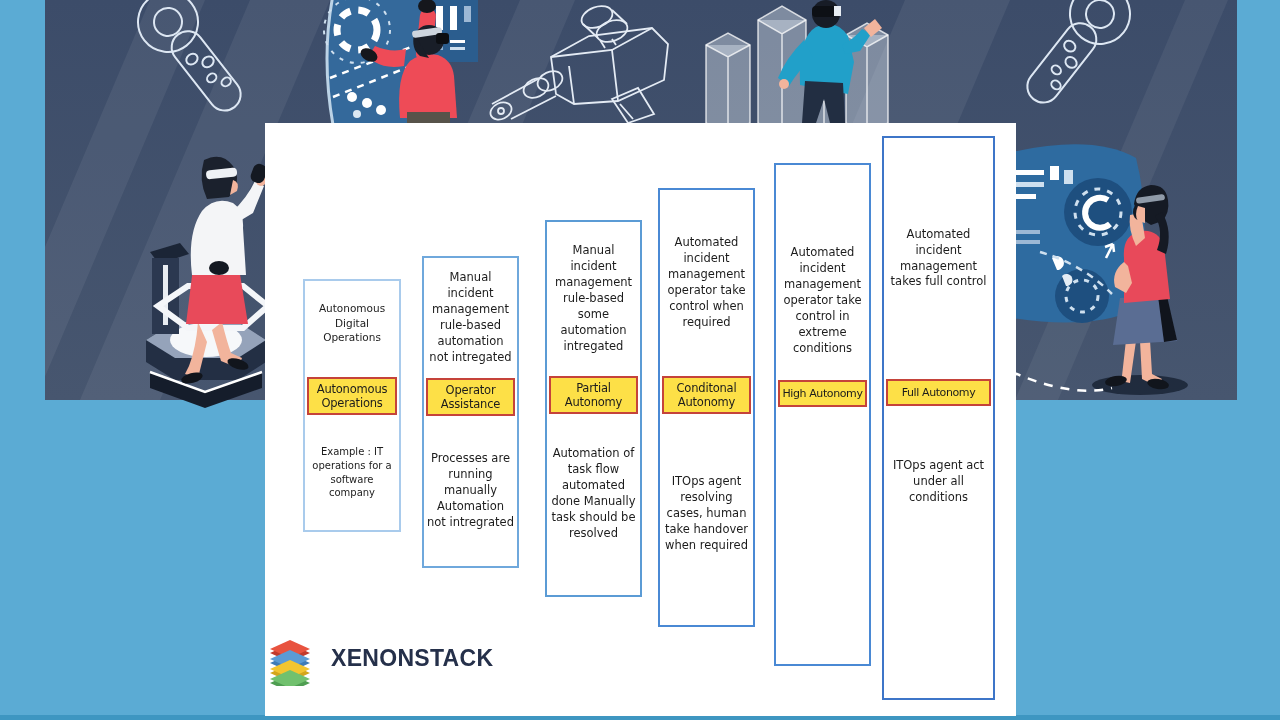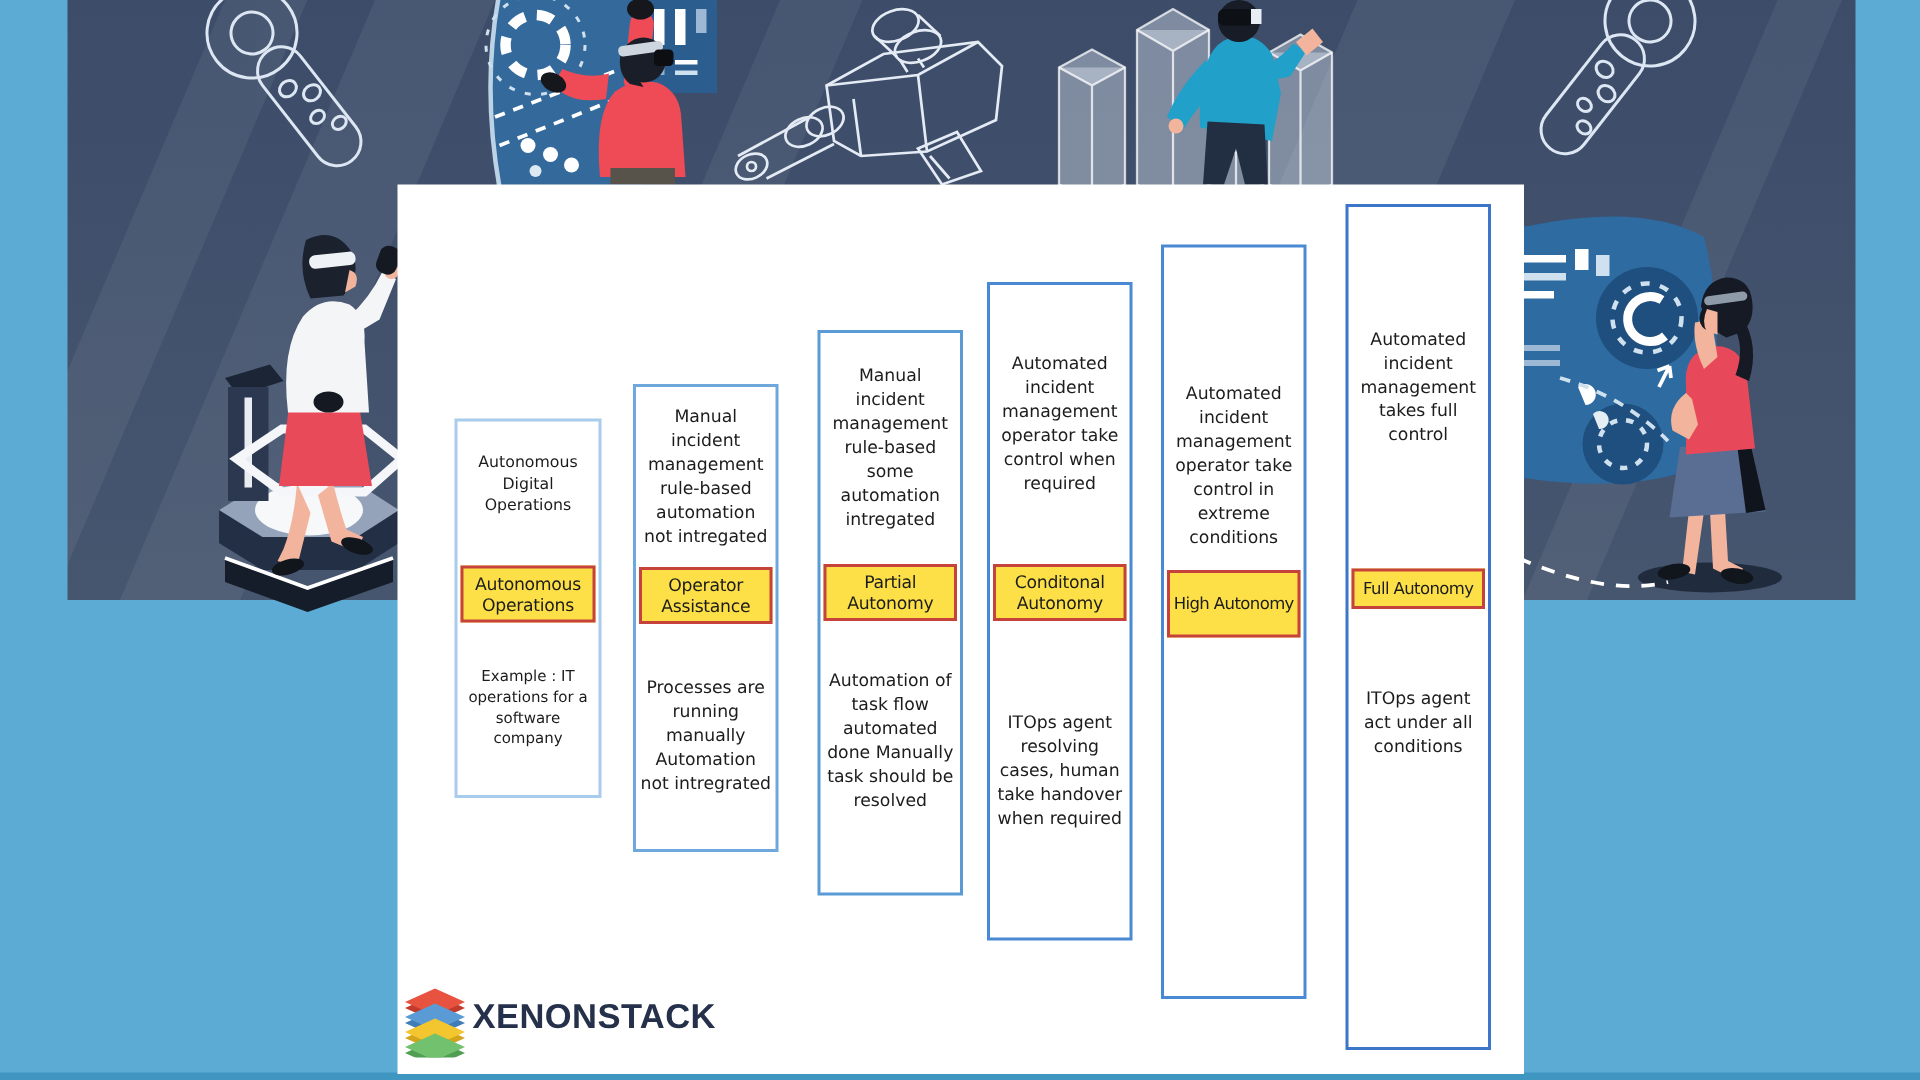--- a/index.html
+++ b/index.html
@@ -9,21 +9,21 @@
   .panel{position:absolute;left:265px;top:123px;width:751px;height:593px;background:#ffffff;z-index:5;}
   .col{position:absolute;background:#ffffff;border:2px solid #5b9bd5;box-sizing:border-box;}
   .toptxt,.bottxt{position:absolute;left:0;right:0;display:flex;align-items:center;justify-content:center;
                   text-align:center;color:#1c1c1c;font-size:11.5px;line-height:1.38;padding:0 3px;box-sizing:border-box;}
   .lblbox{position:absolute;left:2px;right:2px;border:2.5px solid #c5433a;background:#fde047;
           display:flex;align-items:center;justify-content:center;text-align:center;
           color:#1c1c1c;font-size:11.5px;line-height:1.25;letter-spacing:-0.2px;z-index:2;box-sizing:border-box;}
   .lbl-sm{font-size:11px;letter-spacing:-0.4px;}
   .sm{font-size:10.5px;}
   .xs{font-size:10px;}
-  .logo{position:absolute;left:2px;top:526px;display:flex;align-items:center;gap:2px;}
+  .logo{position:absolute;left:2px;top:507px;display:flex;align-items:center;gap:18px;}
   .logo-text{font-family:"Liberation Sans",sans-serif;font-weight:700;font-size:23px;color:#25304a;letter-spacing:0.3px;}
 </style>
 </head>
 <body>
 
 <div class="stage">
 
   <svg class="bg-svg" width="1280" height="720" viewBox="0 0 1280 720">
     <defs>
       <linearGradient id="bandGrad" x1="0" y1="0" x2="0" y2="1">
@@ -215,25 +215,25 @@
       <div class="bottxt" style="top:192px;height:160px;">Automation of task flow automated done Manually task should be resolved</div>
     </div>
 
     <div class="col" style="left:393px;top:65px;width:97px;height:439px;border-width:2.5px;border-color:#4a89d4;">
       <div class="toptxt" style="top:0;height:186px;">Automated incident management operator take control when required</div>
       <div class="lblbox" style="top:186px;height:38px;">Conditonal Autonomy</div>
       <div class="bottxt" style="top:224px;height:200px;">ITOps agent resolving cases, human take handover when required</div>
     </div>
 
     <div class="col" style="left:509px;top:40px;width:97px;height:503px;border-width:2.5px;border-color:#4a89d4;">
-      <div class="toptxt" style="top:11px;height:270px;">Automated incident management operator take control in extreme conditions</div>
-      <div class="lblbox lbl-sm" style="top:215px;height:45px;">High Autonomy</div>
-    </div>
-
-    <div class="col" style="left:632px;top:13px;width:97px;height:564px;border-width:2.5px;border-color:#3d75c8;">
+      <div class="toptxt" style="top:1px;height:270px;">Automated incident management operator take control in extreme conditions</div>
+      <div class="lblbox lbl-sm" style="top:215px;height:27px;">High Autonomy</div>
+    </div>
+
+    <div class="col" style="left:617px;top:13px;width:113px;height:564px;border-width:2.5px;border-color:#3d75c8;">
       <div class="toptxt" style="top:0;height:241px;">Automated incident management takes full control</div>
       <div class="lblbox lbl-sm" style="top:241px;height:27px;">Full Autonomy</div>
       <div class="bottxt" style="top:268px;height:180px;align-items:flex-start;padding-top:52px;">ITOps agent act under all conditions</div>
     </div>
 
     <div class="logo">
       <svg width="46" height="56" viewBox="0 0 46 56">
         <g>
           <path d="M23,10 L43,19 L23,28 L3,19 Z" fill="#c23a2c" transform="translate(0,4)"></path>
           <path d="M23,10 L43,19 L23,28 L3,19 Z" fill="#e8533f"></path>

